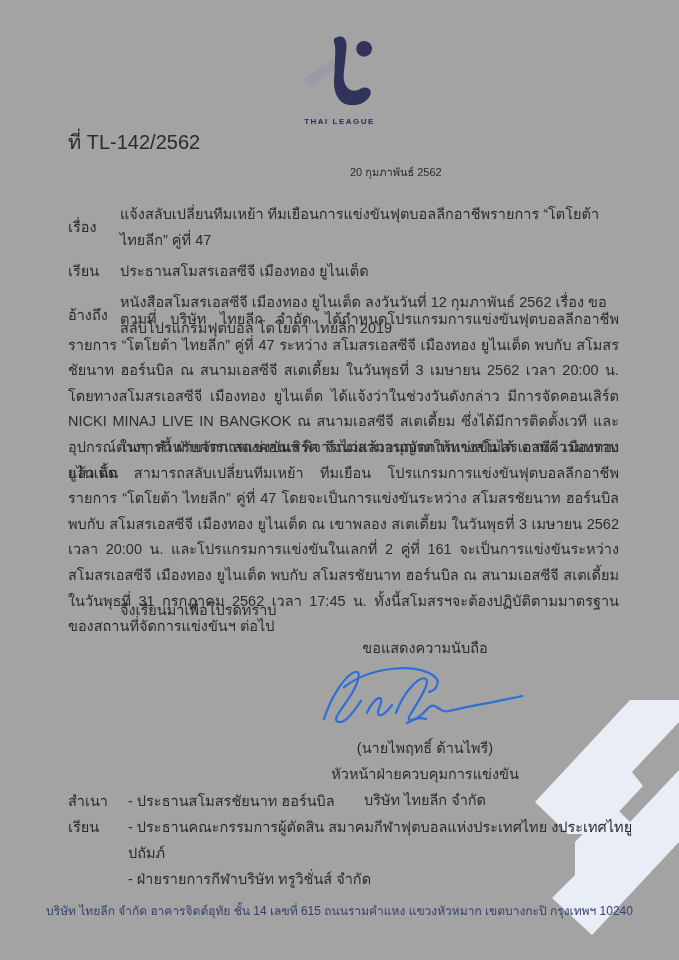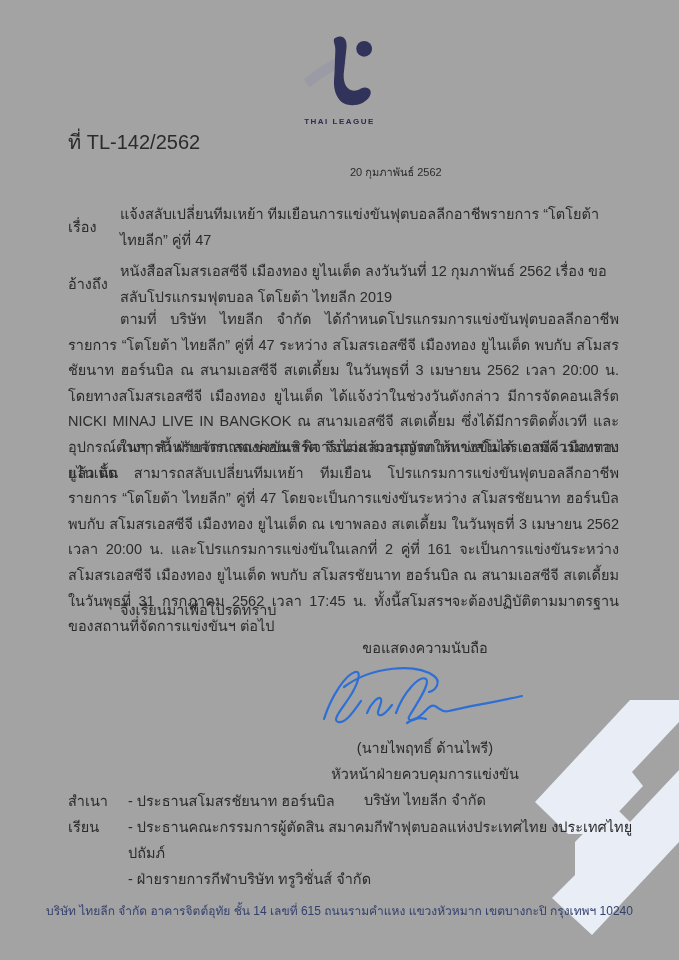--- a/index.html
+++ b/index.html
@@ -92,20 +92,24 @@
 
     <div class="letter-no">ที่ TL-142/2562</div>
     <div class="date-line">20 กุมภาพันธ์ 2562</div>
 
     <div class="fields">
       <div class="field-row">
         <div class="field-label">เรื่อง</div>
         <div class="field-value">แจ้งสลับเปลี่ยนทีมเหย้า ทีมเยือนการแข่งขันฟุตบอลลีกอาชีพรายการ “โตโยต้า ไทยลีก” คู่ที่ 47</div>
       </div>
       <div class="field-row">
+        <div class="field-label">เรียน</div>
+        <div class="field-value">ประธานสโมสรเอสซีจี เมืองทอง ยูไนเต็ด</div>
+      </div>
+      <div class="field-row">
         <div class="field-label">อ้างถึง</div>
         <div class="field-value">หนังสือสโมสรเอสซีจี เมืองทอง ยูไนเต็ด ลงวันวันที่ 12 กุมภาพันธ์ 2562 เรื่อง ขอสลับโปรแกรมฟุตบอล โตโยต้า ไทยลีก 2019</div>
       </div>
     </div>
 
     <div class="para para1">ตามที่ บริษัท ไทยลีก จำกัด ได้กำหนดโปรแกรมการแข่งขันฟุตบอลลีกอาชีพรายการ “โตโยต้า ไทยลีก” คู่ที่ 47 ระหว่าง สโมสรเอสซีจี เมืองทอง ยูไนเต็ด พบกับ สโมสรชัยนาท ฮอร์นบิล ณ สนามเอสซีจี สเตเดี้ยม ในวันพุธที่ 3 เมษายน 2562 เวลา 20:00 น. โดยทางสโมสรเอสซีจี เมืองทอง ยูไนเต็ด ได้แจ้งว่าในช่วงวันดังกล่าว มีการจัดคอนเสิร์ต NICKI MINAJ LIVE IN BANGKOK ณ สนามเอสซีจี สเตเดี้ยม ซึ่งได้มีการติดตั้งเวที และอุปกรณ์ต่างๆ สำหรับการแสดงคอนเสิร์ต จึงไม่สามารถจัดการแข่งขันได้ ตามความทราบแล้ว นั้น</div>
     <div class="para para2">ในการนี้ ฝ่ายจัดการแข่งขันฯ พิจารณาแล้วอนุญาตให้ทางสโมสรเอสซีจี เมืองทอง ยูไนเต็ด สามารถสลับเปลี่ยนทีมเหย้า ทีมเยือน โปรแกรมการแข่งขันฟุตบอลลีกอาชีพรายการ “โตโยต้า ไทยลีก” คู่ที่ 47 โดยจะเป็นการแข่งขันระหว่าง สโมสรชัยนาท ฮอร์นบิล พบกับ สโมสรเอสซีจี เมืองทอง ยูไนเต็ด ณ เขาพลอง สเตเดี้ยม ในวันพุธที่ 3 เมษายน 2562 เวลา 20:00 น. และโปรแกรมการแข่งขันในเลกที่ 2 คู่ที่ 161 จะเป็นการแข่งขันระหว่าง สโมสรเอสซีจี เมืองทอง ยูไนเต็ด พบกับ สโมสรชัยนาท ฮอร์นบิล ณ สนามเอสซีจี สเตเดี้ยม ในวันพุธที่ 31 กรกฎาคม 2562 เวลา 17:45 น. ทั้งนี้สโมสรฯจะต้องปฏิบัติตามมาตรฐานของสถานที่จัดการแข่งขันฯ ต่อไป</div>
 
     <div class="closing">จึงเรียนมาเพื่อโปรดทราบ</div>
 

